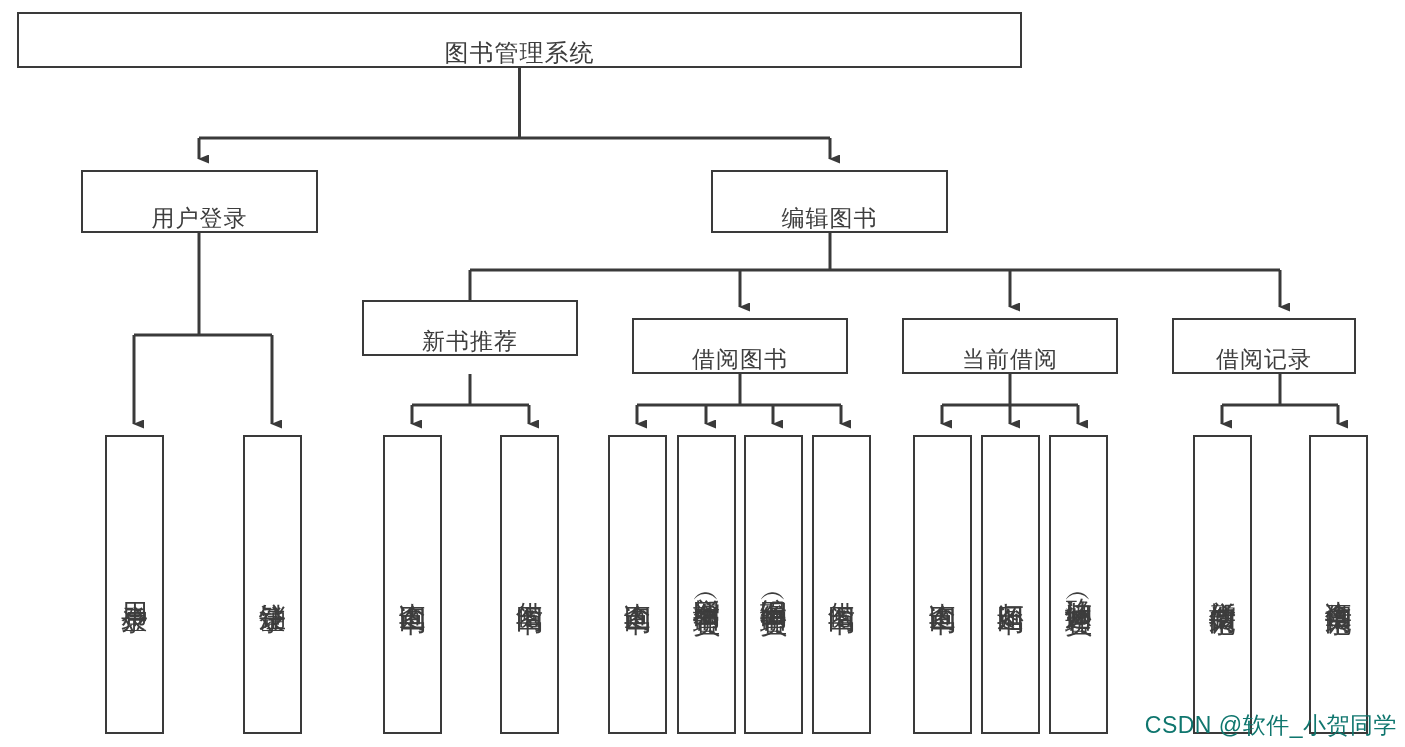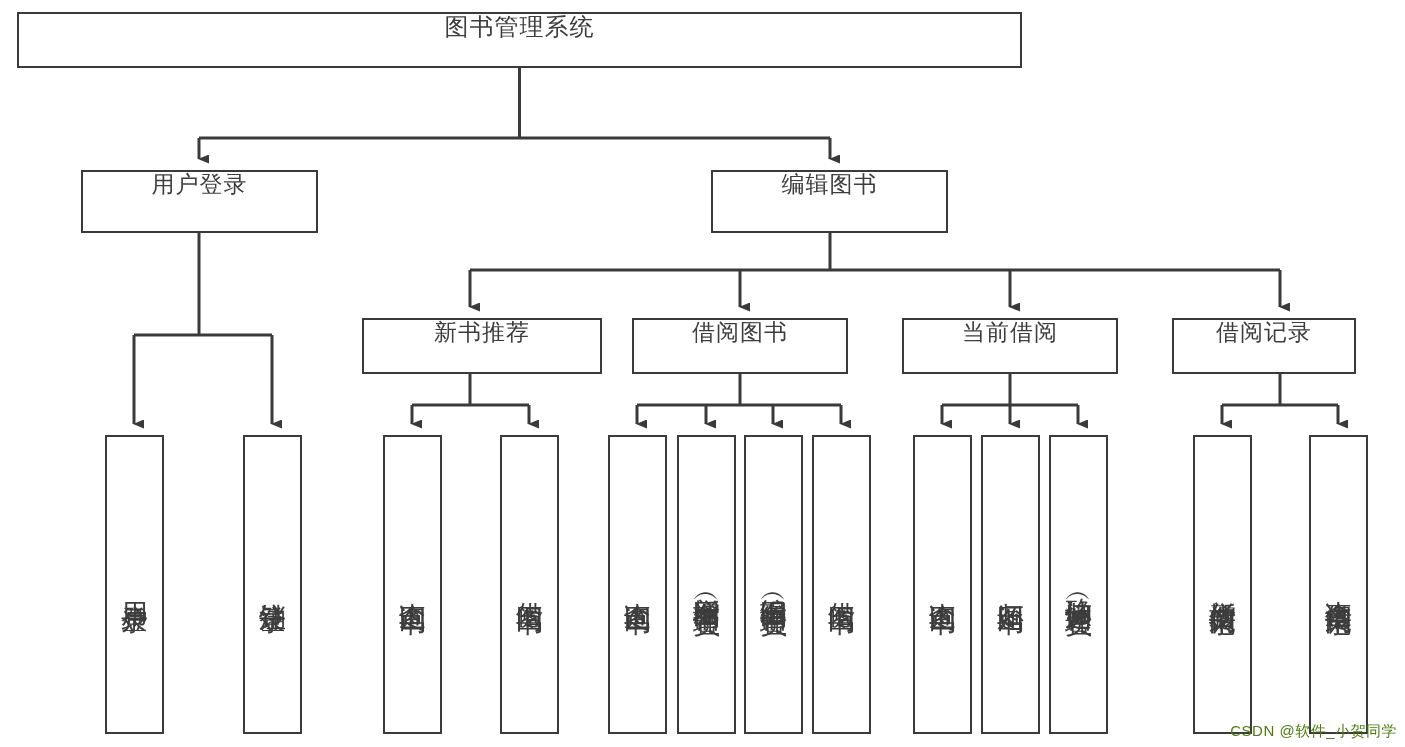--- a/index.html
+++ b/index.html
@@ -22,21 +22,21 @@
     width: 1405px;
     height: 747px;
     pointer-events: none;
   }
   .node {
     position: absolute;
     box-sizing: border-box;
     background: #ffffff;
     border: 2.5px solid #3a3a3a;
     display: flex;
-    align-items: flex-start;
+    align-items: flex-end;
     justify-content: center;
     color: #3c3c3c;
   }
   .node .label {
     display: block;
     text-align: center;
     color: #3d3d3d;
     white-space: nowrap;
   }
   
@@ -59,22 +59,22 @@
     font-size: 27px;
     line-height: 1.12;
     letter-spacing: 2px;
     text-align: center;
     white-space: normal;
   }
   #watermark {
     position: absolute;
     right: 8px;
     bottom: 6px;
-    font-size: 15px;
-    color: #4d7c0f;
+    font-size: 23px;
+    color: #0f766e;
     letter-spacing: 0.5px;
     font-family: "Liberation Sans", "DejaVu Sans", sans-serif;
     white-space: nowrap;
   }
 </style>
 </head>
 <body>
 
 <div id="canvas">
 
@@ -132,21 +132,21 @@
     <span class="label">图书管理系统</span>
   </div>
 
   <div class="node horiz" style="left:81px; top:170px; width:237px; height:63px;">
     <span class="label">用户登录</span>
   </div>
   <div class="node horiz" style="left:711px; top:170px; width:237px; height:63px;">
     <span class="label">编辑图书</span>
   </div>
 
-  <div class="node horiz" style="left:362px; top:318px; width:240px; height:56px;font-family:Liberation Serif, serif;">
+  <div class="node horiz" style="left:362px; top:300px; width:216px; height:56px;font-family:Liberation Serif, serif;">
     <span class="label">新书推荐</span>
   </div>
   <div class="node horiz" style="left:632px; top:318px; width:216px; height:56px;">
     <span class="label">借阅图书</span>
   </div>
   <div class="node horiz" style="left:902px; top:318px; width:216px; height:56px;">
     <span class="label">当前借阅</span>
   </div>
   <div class="node horiz" style="left:1172px; top:318px; width:184px; height:56px;">
     <span class="label">借阅记录</span>

